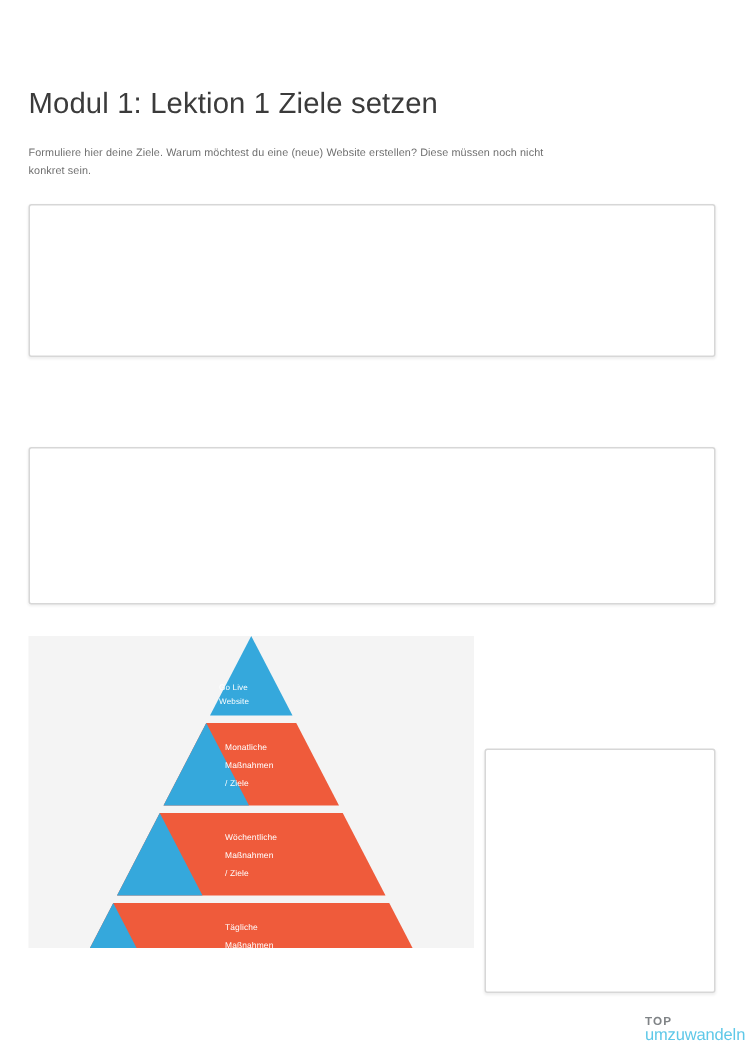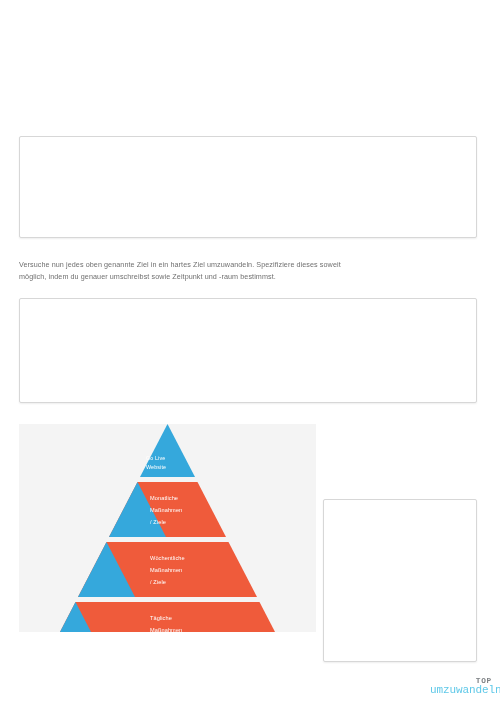--- a/index.html
+++ b/index.html
@@ -108,47 +108,47 @@
   .tier-label-top {
     font-size: 5.4px;
   }
 
   
   .footer-logo {
     position: absolute;
     left: 430px;
     top: 677px;
     width: 62px;
-    text-align: right;
+    text-align: left;
     line-height: 1.05;
-    font-family: Liberation Mono, monospace;
   }
   .logo-top {
     font-size: 7.8px;
     font-weight: 700;
     color: #7f8386;
     letter-spacing: 0.7px;
   }
   .logo-worksheets {
     font-size: 11px;
     font-weight: 400;
     color: #5ec8e8;
     letter-spacing: -0.1px;
   }
 </style>
 </head>
 <body>
 
 <div class="page">
 
+  <h1 class="page-title">Modul 1: Lektion 1 Ziele setzen</h1>
 
+  <p class="instruction instruction-1">Formuliere hier deine Ziele. Warum möchtest du eine (neue) Website erstellen? Diese müssen noch nicht konkret sein.</p>
 
   <div class="answer-box answer-box-1"></div>
 
-  <p class="instruction instruction-2">Versuche nun jedes oben genannte Ziel in ein hartes Ziel umzuwandeln. Spezifiziere dieses soweit möglich, indem du genauer umschreibst sowie Zeitpunkt und -raum bestimmst.</p>
 
   <div class="answer-box answer-box-2"></div>
 
   <div class="pyramid-panel">
     <svg width="297" height="208" viewBox="0 0 297 208" xmlns="http://www.w3.org/2000/svg">
 
       <g>
         <polygon points="148.5,0 121,53 176,53" fill="#35a8dc"></polygon>
         <text class="tier-label tier-label-top" x="148" y="36" text-anchor="start" style="transform:translateX(-21px)">Go Live</text>
         <text class="tier-label tier-label-top" x="148" y="45" text-anchor="start" style="transform:translateX(-21px)">Website</text>

